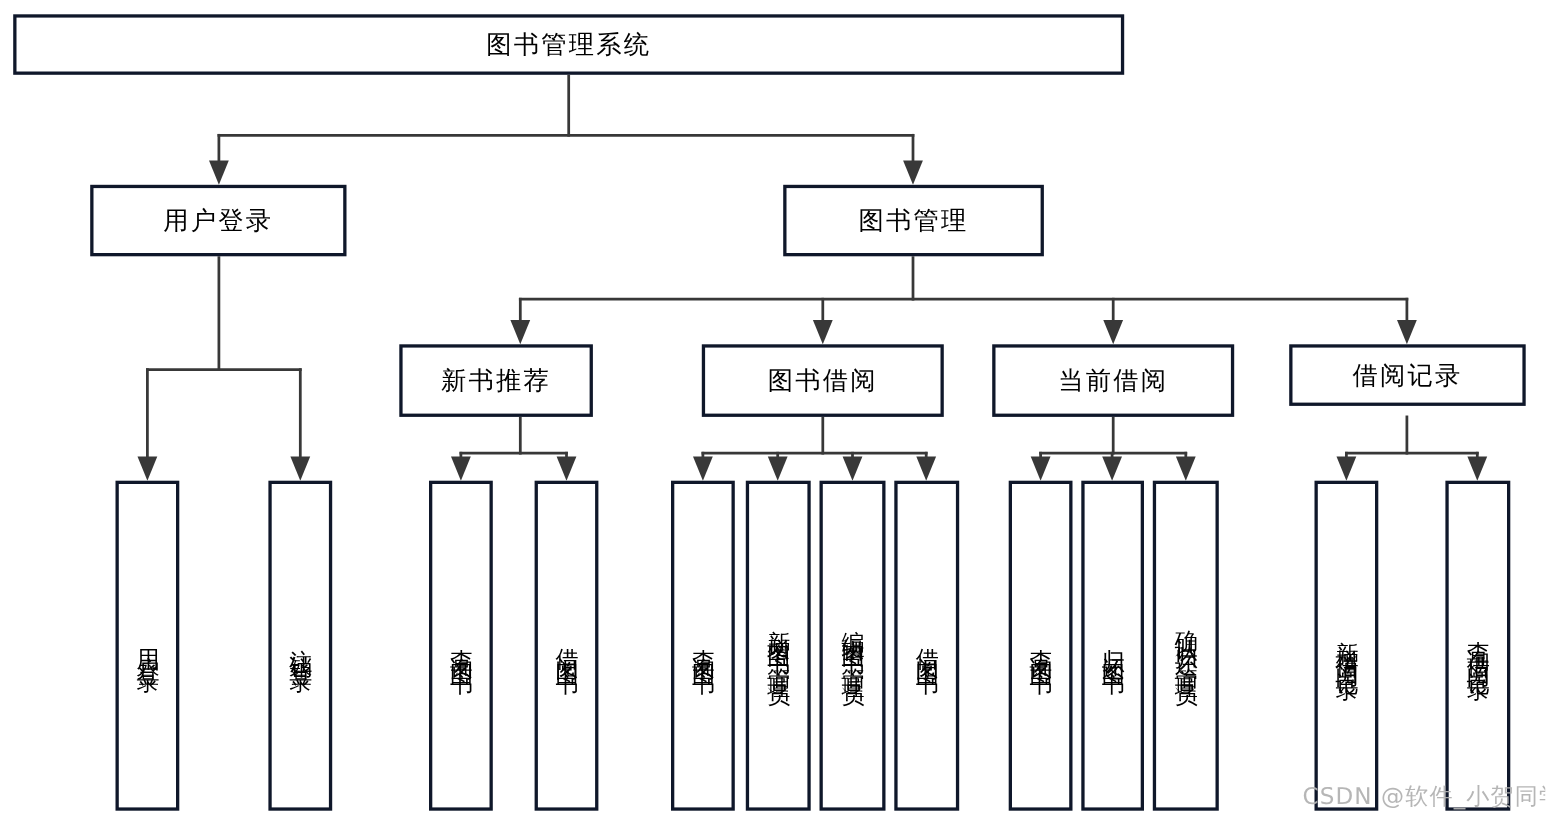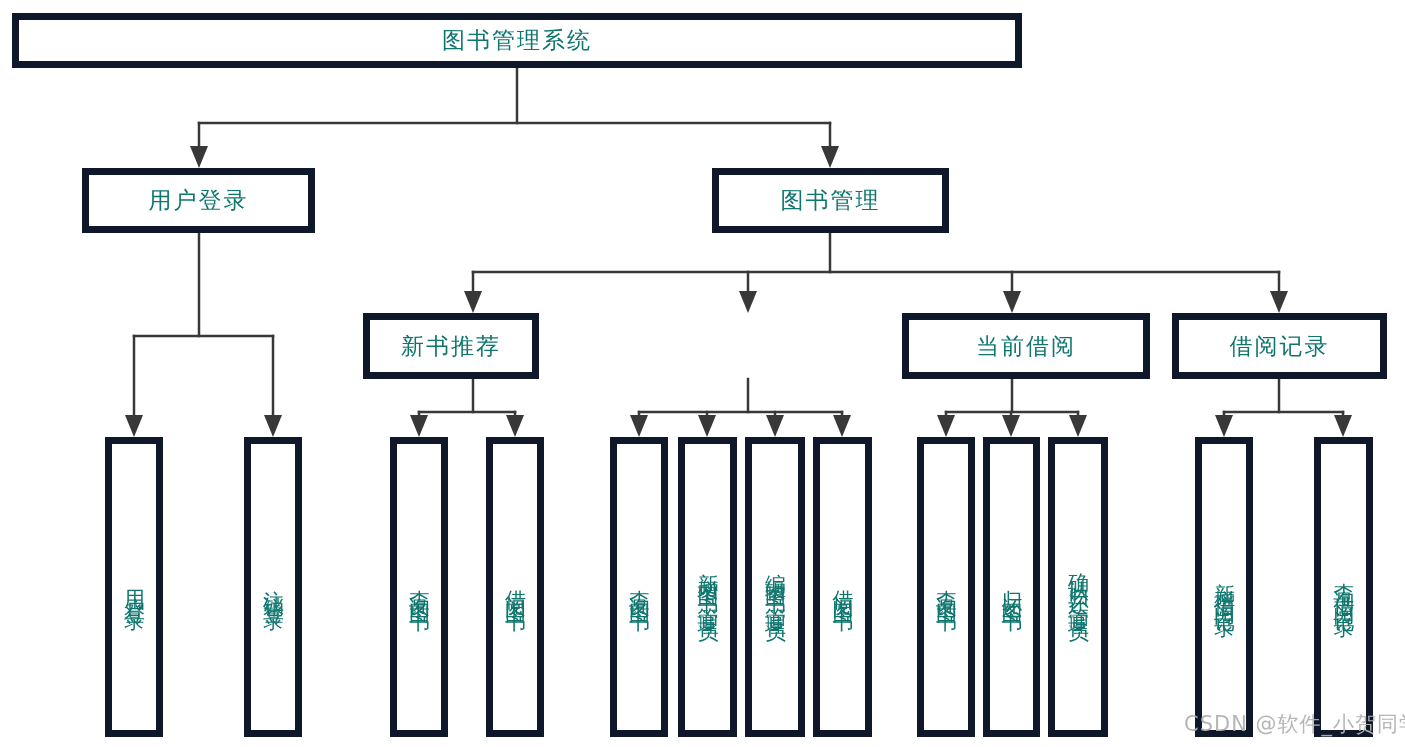--- a/index.html
+++ b/index.html
@@ -18,23 +18,23 @@
   .connectors {
     position: absolute;
     left: 0;
     top: 0;
     width: 1405px;
     height: 747px;
   }
   .node {
     position: absolute;
     box-sizing: border-box;
-    border: 7px solid #0f172a;
+    border: 3px solid #0f172a;
     background: #ffffff;
-    color: #0f766e;
+    color: #000000;
     display: flex;
     align-items: center;
     justify-content: center;
     text-align: center;
   }
   .box-h {
     font-size: 23px;
     letter-spacing: 2px;
     white-space: nowrap;
   }
@@ -134,22 +134,23 @@
       <polygon points="1334,415 1352,415 1343,437"></polygon>
     </g>
   </svg>
 
   <div class="node box-h" style="left:12px; top:13px; width:1010px; height:55px;">图书管理系统</div>
 
   <div class="node box-h" style="left:82px; top:168px; width:233px; height:65px;">用户登录</div>
   <div class="node box-h" style="left:712px; top:168px; width:237px; height:65px;">图书管理</div>
 
   <div class="node box-h" style="left:363px; top:313px; width:176px; height:66px;">新书推荐</div>
-  <div class="node box-h" style="left:902px; top:313px; width:248px; height:66px;">当前借阅</div>
-  <div class="node box-h" style="left:1172px; top:313px; width:215px; height:66px;">借阅记录</div>
+  <div class="node box-h" style="left:638px; top:313px; width:220px; height:66px;">图书借阅</div>
+  <div class="node box-h" style="left:902px; top:313px; width:220px; height:66px;">当前借阅</div>
+  <div class="node box-h" style="left:1172px; top:313px; width:215px; height:56px;">借阅记录</div>
 
   <div class="node box-v" style="left:105px; top:437px; width:58px; height:300px;">用户登录</div>
   <div class="node box-v" style="left:244px; top:437px; width:58px; height:300px;">注销登录</div>
 
   <div class="node box-v" style="left:390px; top:437px; width:58px; height:300px;">查询图书</div>
   <div class="node box-v" style="left:486px; top:437px; width:58px; height:300px;">借阅图书</div>
 
   <div class="node box-v" style="left:610px; top:437px; width:58px; height:300px;">查询图书</div>
   <div class="node box-v" style="left:678px; top:437px; width:59px; height:300px;">新增图书（管理员）</div>
   <div class="node box-v" style="left:745px; top:437px; width:60px; height:300px;">编辑图书（管理员）</div>

